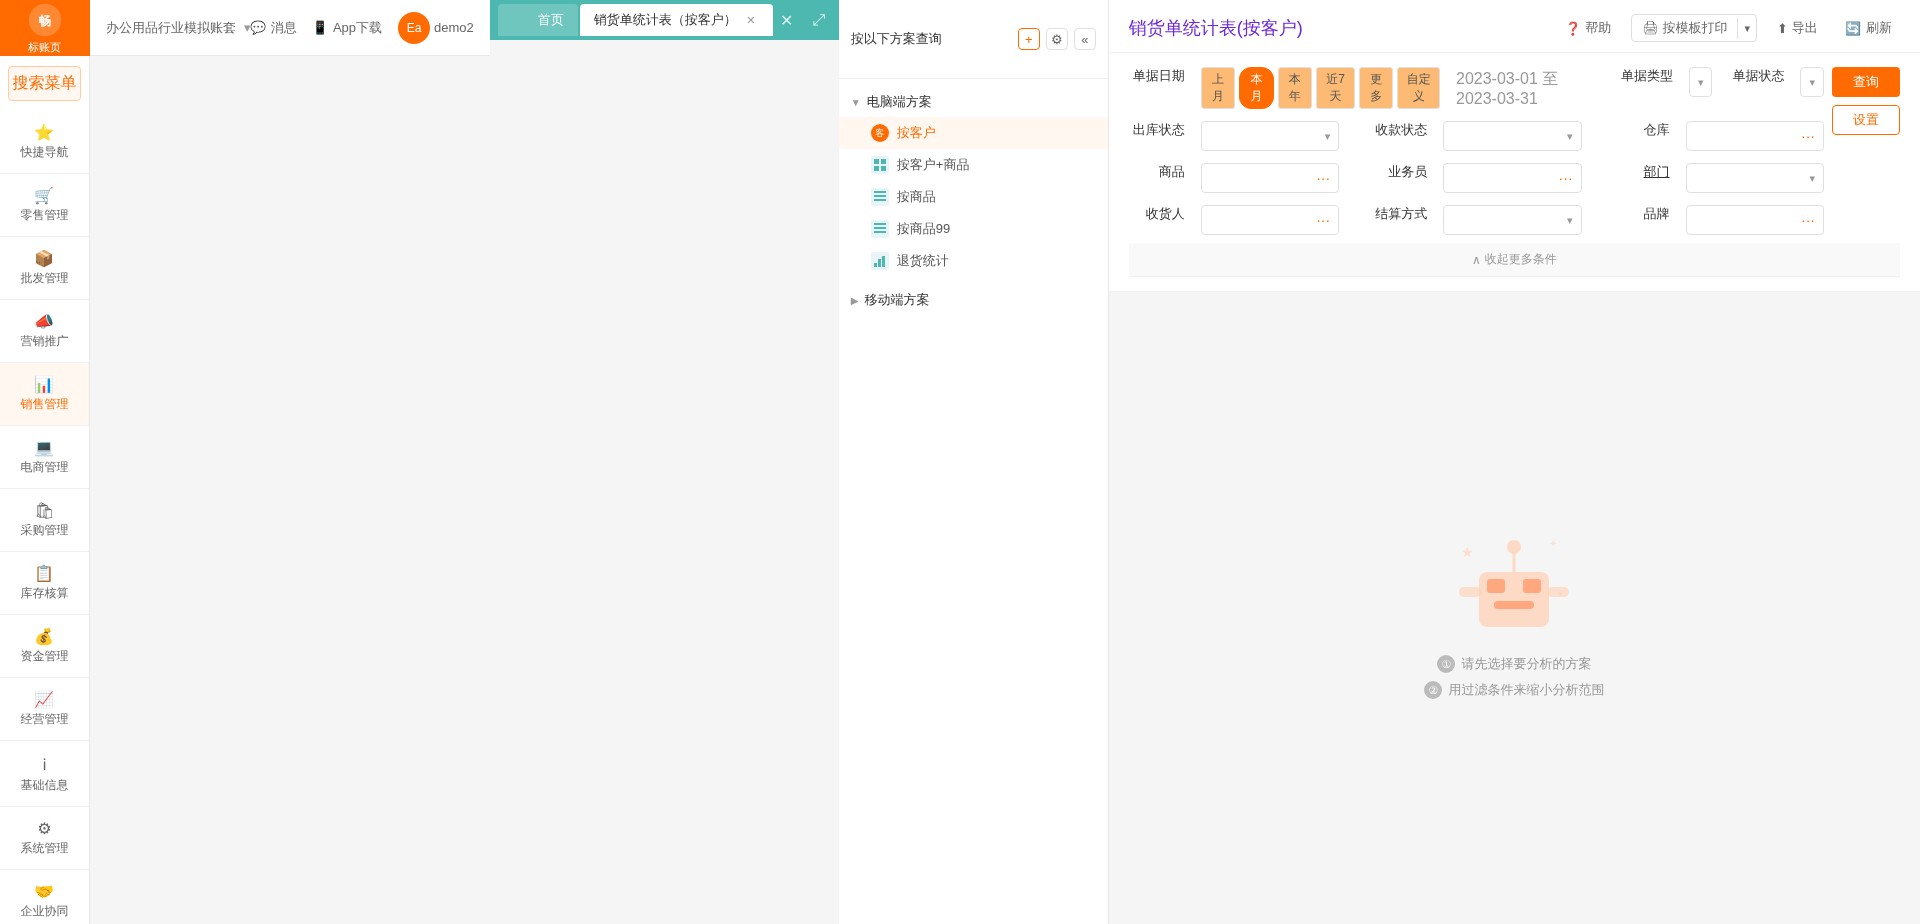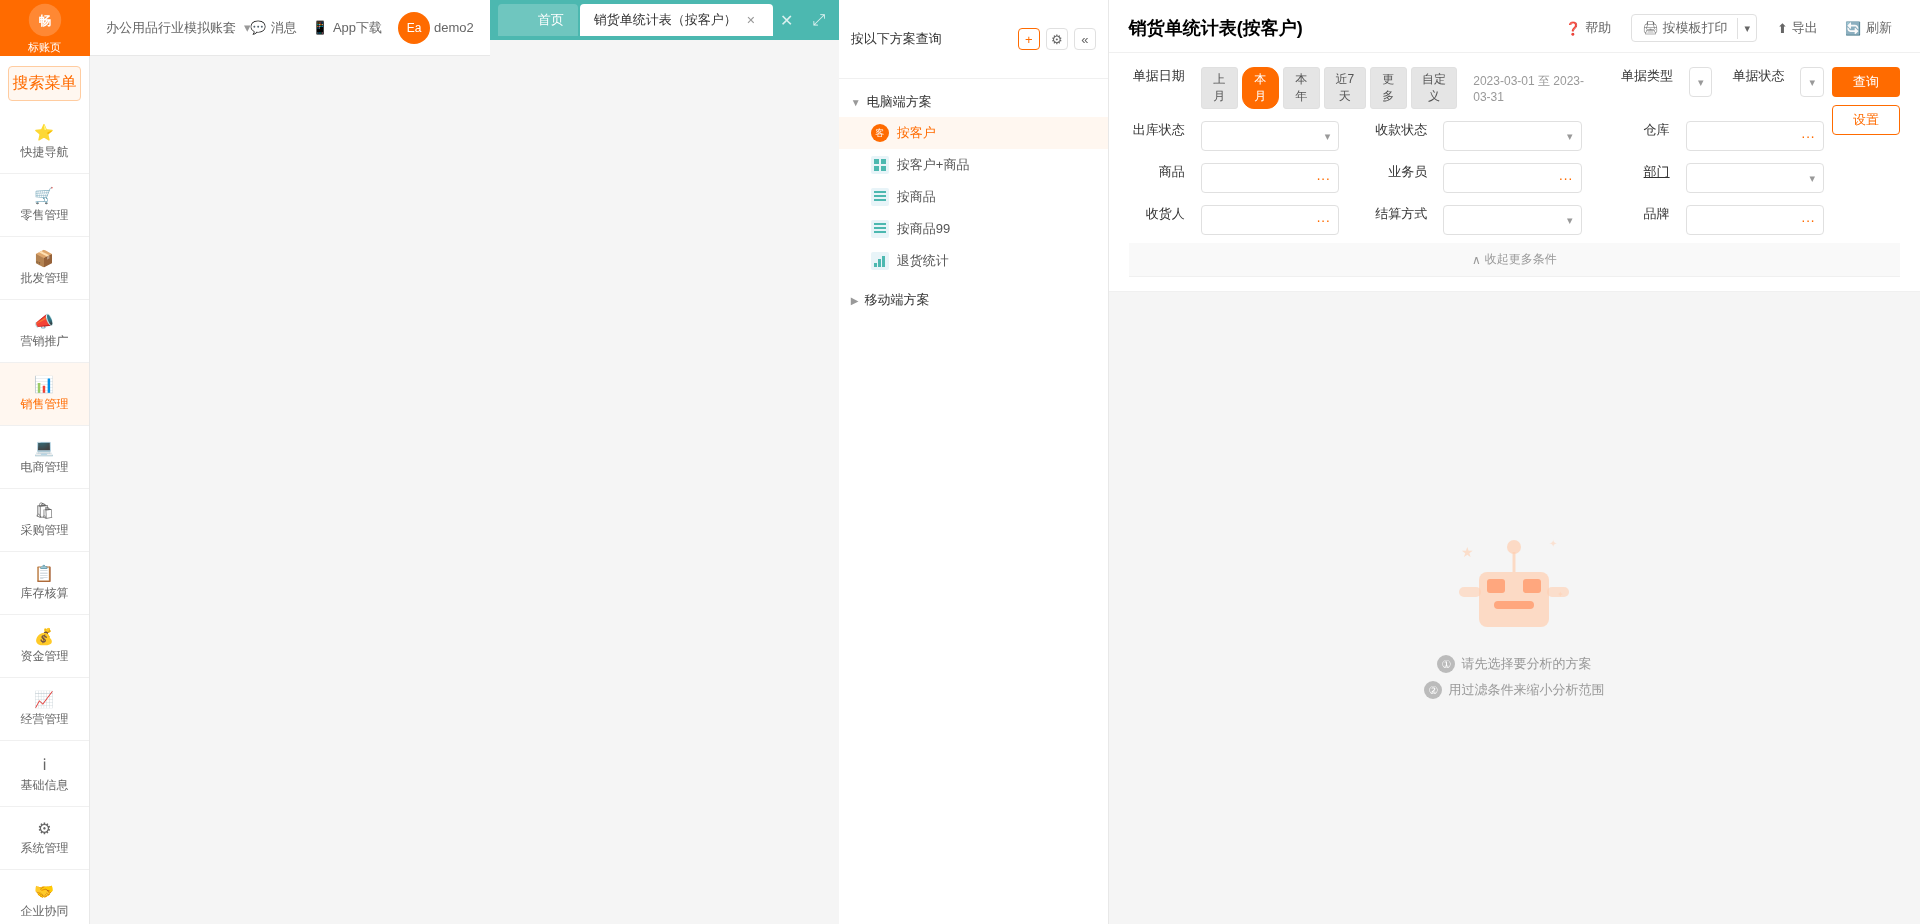--- a/index.html
+++ b/index.html
@@ -51,36 +51,36 @@
     .scheme-item { padding: 7px 12px 7px 32px; display: flex; align-items: center; gap: 8px; font-size: 13px; color: #555; cursor: pointer; }
     .scheme-item.active { color: #ff6b00; background: #fff7f0; }
     .scheme-item .item-icon { width: 18px; height: 18px; border-radius: 50%; background: #ff6b00; color: #fff; display: flex; align-items: center; justify-content: center; font-size: 10px; flex-shrink: 0; }
     .scheme-item .item-icon-sq { width: 18px; height: 18px; background: #e8f4f8; color: #4cb8b0; display: flex; align-items: center; justify-content: center; font-size: 10px; flex-shrink: 0; border-radius: 2px; }
 
     
     .right-content { flex: 1; display: flex; flex-direction: column; overflow: hidden; }
 
     
     .page-header { padding: 14px 20px 10px; background: #fff; border-bottom: 1px solid #f0f0f0; display: flex; align-items: center; justify-content: space-between; flex-shrink: 0; }
-    .page-title { font-size: 18px; font-weight: 700; color: #000000; }
+    .page-title { font-size: 18px; font-weight: 400; color: #6d28d9; }
     .page-actions { display: flex; align-items: center; gap: 12px; }
     .page-action-btn { display: flex; align-items: center; gap: 4px; font-size: 13px; color: #666; cursor: pointer; padding: 4px 8px; border-radius: 4px; }
     .print-btn-group { display: flex; align-items: center; border: 1px solid #e0e0e0; border-radius: 4px; overflow: hidden; }
     .print-btn-main { padding: 4px 10px; font-size: 13px; color: #666; cursor: pointer; }
     .print-btn-arrow { padding: 4px 6px; border-left: 1px solid #e0e0e0; font-size: 11px; color: #666; cursor: pointer; }
 
     
     .filter-area { background: #fff; padding: 14px 20px; border-bottom: 1px solid #f0f0f0; flex-shrink: 0; }
     .filter-row { display: flex; gap: 16px; margin-bottom: 12px; }
     .filter-row:last-child { margin-bottom: 0; }
     .filter-label { font-size: 13px; color: #333; min-width: 56px; text-align: right; flex-shrink: 0; }
     .filter-date-group { display: flex; align-items: center; gap: 4px; }
-    .date-btn { padding: 3px 8px; font-size: 12px; border: 1px solid #e0e0e0; border-radius: 3px; cursor: pointer; color: #555; background: #e5e5e5; }
+    .date-btn { padding: 3px 8px; font-size: 12px; border: 1px solid #e0e0e0; border-radius: 3px; cursor: pointer; color: #555; background: #fdba74; }
     .date-btn.active { background: #ff6b00; color: #fff; border-color: #ff6b00; border-radius: 12px; }
-    .date-range { font-size: 12px; color: #999; margin-left: 12px; }
+    .date-range { font-size: 16px; color: #999; margin-left: 12px; }
     .filter-select { flex: 1; height: 30px; border: 1px solid #e0e0e0; border-radius: 4px; padding: 0 8px; font-size: 13px; color: #333; background: #fff; display: flex; align-items: center; justify-content: space-between; cursor: pointer; max-width: 380px; }
     .filter-select-arrow { color: #999; font-size: 11px; }
     .filter-ellipsis { color: #ff6b00; font-size: 14px; cursor: pointer; margin-left: 4px; }
 
     
     .collapse-bar { display: flex; align-items: center; justify-content: center; padding: 8px; background: #f9f9f9; border-bottom: 1px solid #f0f0f0; cursor: pointer; flex-shrink: 0; }
     .collapse-btn { display: flex; align-items: center; gap: 4px; font-size: 12px; color: #999; }
 
     
     .empty-state { flex: 1; display: flex; flex-direction: column; align-items: center; justify-content: center; gap: 8px; }

